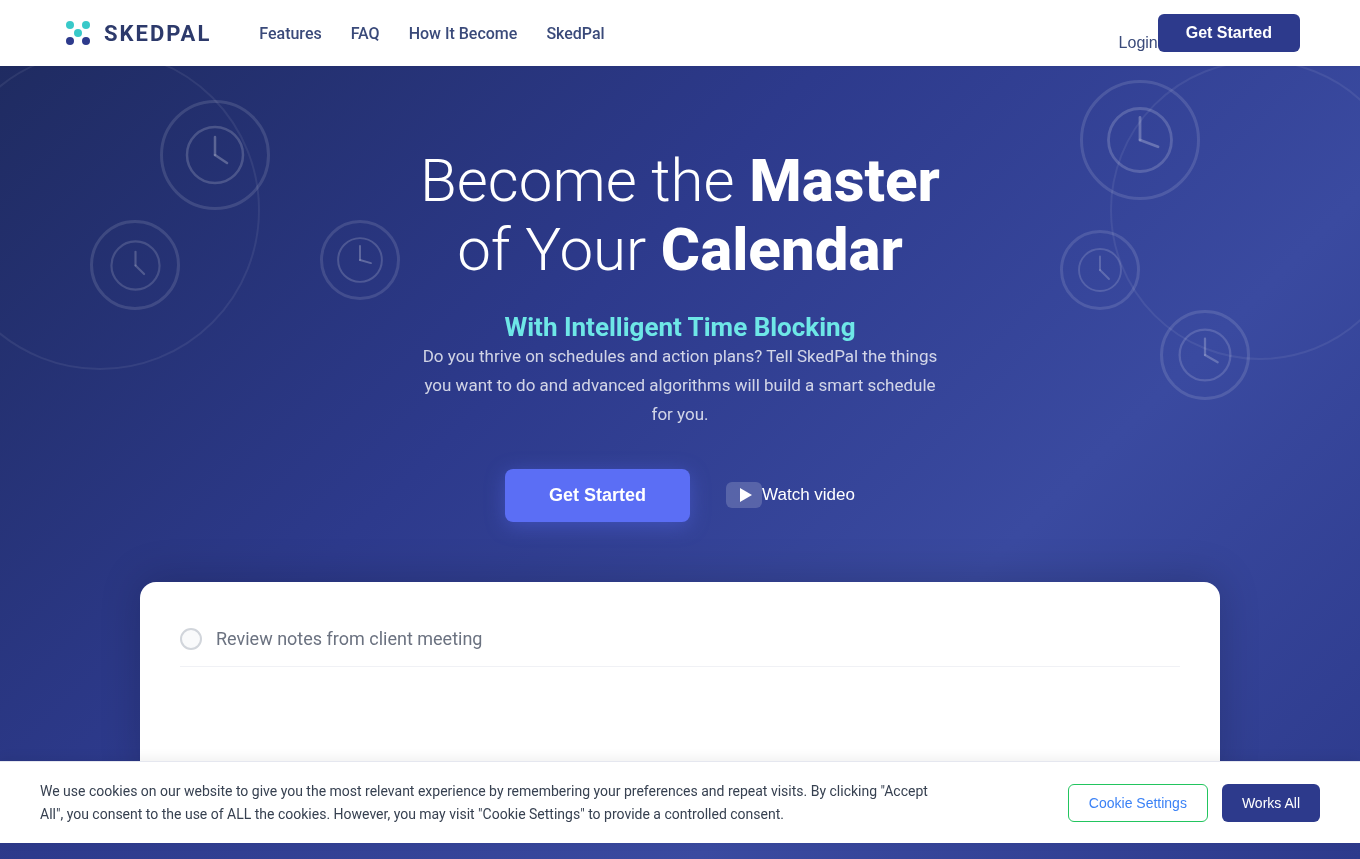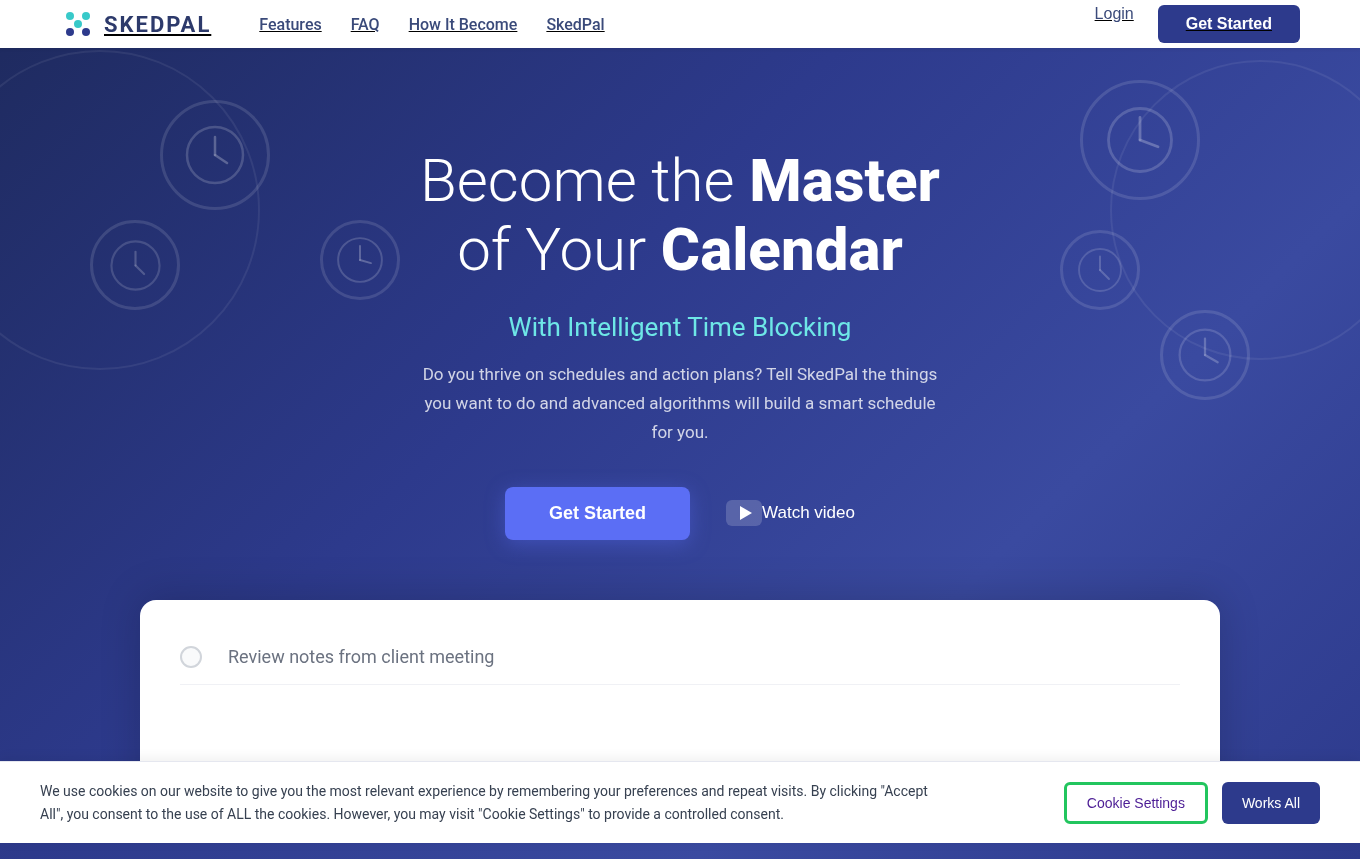--- a/index.html
+++ b/index.html
@@ -3,34 +3,33 @@
   <meta charset="utf-8">
   <style>
     * { margin: 0; padding: 0; box-sizing: border-box; }
     body { font-family: -apple-system, BlinkMacSystemFont, 'Segoe UI', Roboto, sans-serif; width: 1360px; min-height: 859px; overflow-x: hidden; }
 
     
     .navbar {
       position: fixed; top: 0; left: 0; right: 0; z-index: 100;
       background: #fff;
       display: flex; align-items: center; justify-content: space-between;
-      padding: 0 60px; height: 48px;
+      padding: 0 60px; height: 66px;
       box-shadow: 0 1px 4px rgba(0,0,0,0.08);
-      text-decoration: underline;
     }
     .navbar-left { display: flex; align-items: center; gap: 48px; }
     .logo { display: flex; align-items: center; gap: 8px; text-decoration: none; }
     .logo-icon { width: 36px; height: 36px; }
     .logo-text { font-size: 22px; font-weight: 700; color: #2d3a6b; letter-spacing: 2px; }
     .nav-links { display: flex; gap: 29px; }
     .nav-link {
       font-size: 16px; color: #3a4a7a; text-decoration: none; font-weight: 500;
       cursor: pointer; background: none; border: none;
     }
-    .navbar-right { display: flex; align-items: flex-start; gap: 24px; }
+    .navbar-right { display: flex; align-items: flex-end; }
     .login-btn {
       font-size: 16px; color: #3a4a7a; background: none; border: none; cursor: pointer; font-weight: 500;
     }
     .get-started-btn-nav {
       background: #2d3a8c; color: #fff; border: none; border-radius: 6px;
       padding: 10px 28px; font-size: 16px; font-weight: 600; cursor: pointer;
     }
 
     
     .hero {
@@ -82,22 +81,22 @@
     }
 
     .hero-title {
       font-size: 60px; font-weight: 300; color: #fff;
       line-height: 1.15;
       margin-bottom: 0;
     }
     .hero-title strong { font-weight: 800; }
 
     .hero-subtitle {
-      font-size: 26px; color: #6ee7e7; font-weight: 400;
-      margin-top: 28px; margin-bottom: 18px;
+      font-size: 26px; color: #6ee7e7; font-weight: 700;
+      margin-top: 28px; 
     }
 
     .hero-desc {
       font-size: 17px; color: rgba(255,255,255,0.78);
       line-height: 1.7; max-width: 520px;
       margin-bottom: 40px;
     }
 
     .hero-ctas {
       display: flex; align-items: center; gap: 36px;
@@ -134,21 +133,21 @@
       background: #fff;
       border-radius: 16px 16px 0 0;
       box-shadow: 0 -4px 40px rgba(0,0,0,0.18);
       z-index: 10;
       position: relative;
       padding: 30px 40px;
       display: flex; flex-direction: column; gap: 20px;
     }
 
     .task-item {
-      display: flex; align-items: center; gap: 26px;
+      display: flex; align-items: center; gap: 14px;
       padding: 16px 0; border-bottom: 1px solid #f0f1f5;
     }
     .task-checkbox {
       width: 22px; height: 22px; border-radius: 50%;
       border: 2px solid #d1d5db; background: #f9fafb;
       flex-shrink: 0;
     }
     .task-label {
       font-size: 18px; color: #6b7280; font-weight: 400;
     }
@@ -161,22 +160,22 @@
       padding: 18px 40px;
       display: flex; align-items: center; justify-content: space-between;
       z-index: 9999;
       box-shadow: 0 -2px 12px rgba(0,0,0,0.07);
     }
     .cookie-text {
       font-size: 14px; color: #374151; line-height: 1.6; max-width: 900px;
     }
     .cookie-buttons { display: flex; gap: 14px; flex-shrink: 0; margin-left: 30px; }
     .cookie-settings-btn {
-      padding: 10px 20px; border: 3px solid #22c55e; border-radius: 6px;
-      background: #fff; font-size: 14px; color: #4c1d95; cursor: pointer; font-weight: 500; white-space: nowrap;
+      padding: 10px 20px; border: 1px solid #22c55e; border-radius: 6px;
+      background: #fff; font-size: 14px; color: #3b82f6; cursor: pointer; font-weight: 500; white-space: nowrap;
     }
     .accept-all-btn {
       padding: 10px 20px; border: none; border-radius: 6px;
       background: #2d3a8c; font-size: 14px; color: #fff; cursor: pointer; font-weight: 500; white-space: nowrap;
     }
   </style>
 </head>
 <body>
 
 <nav class="navbar">

